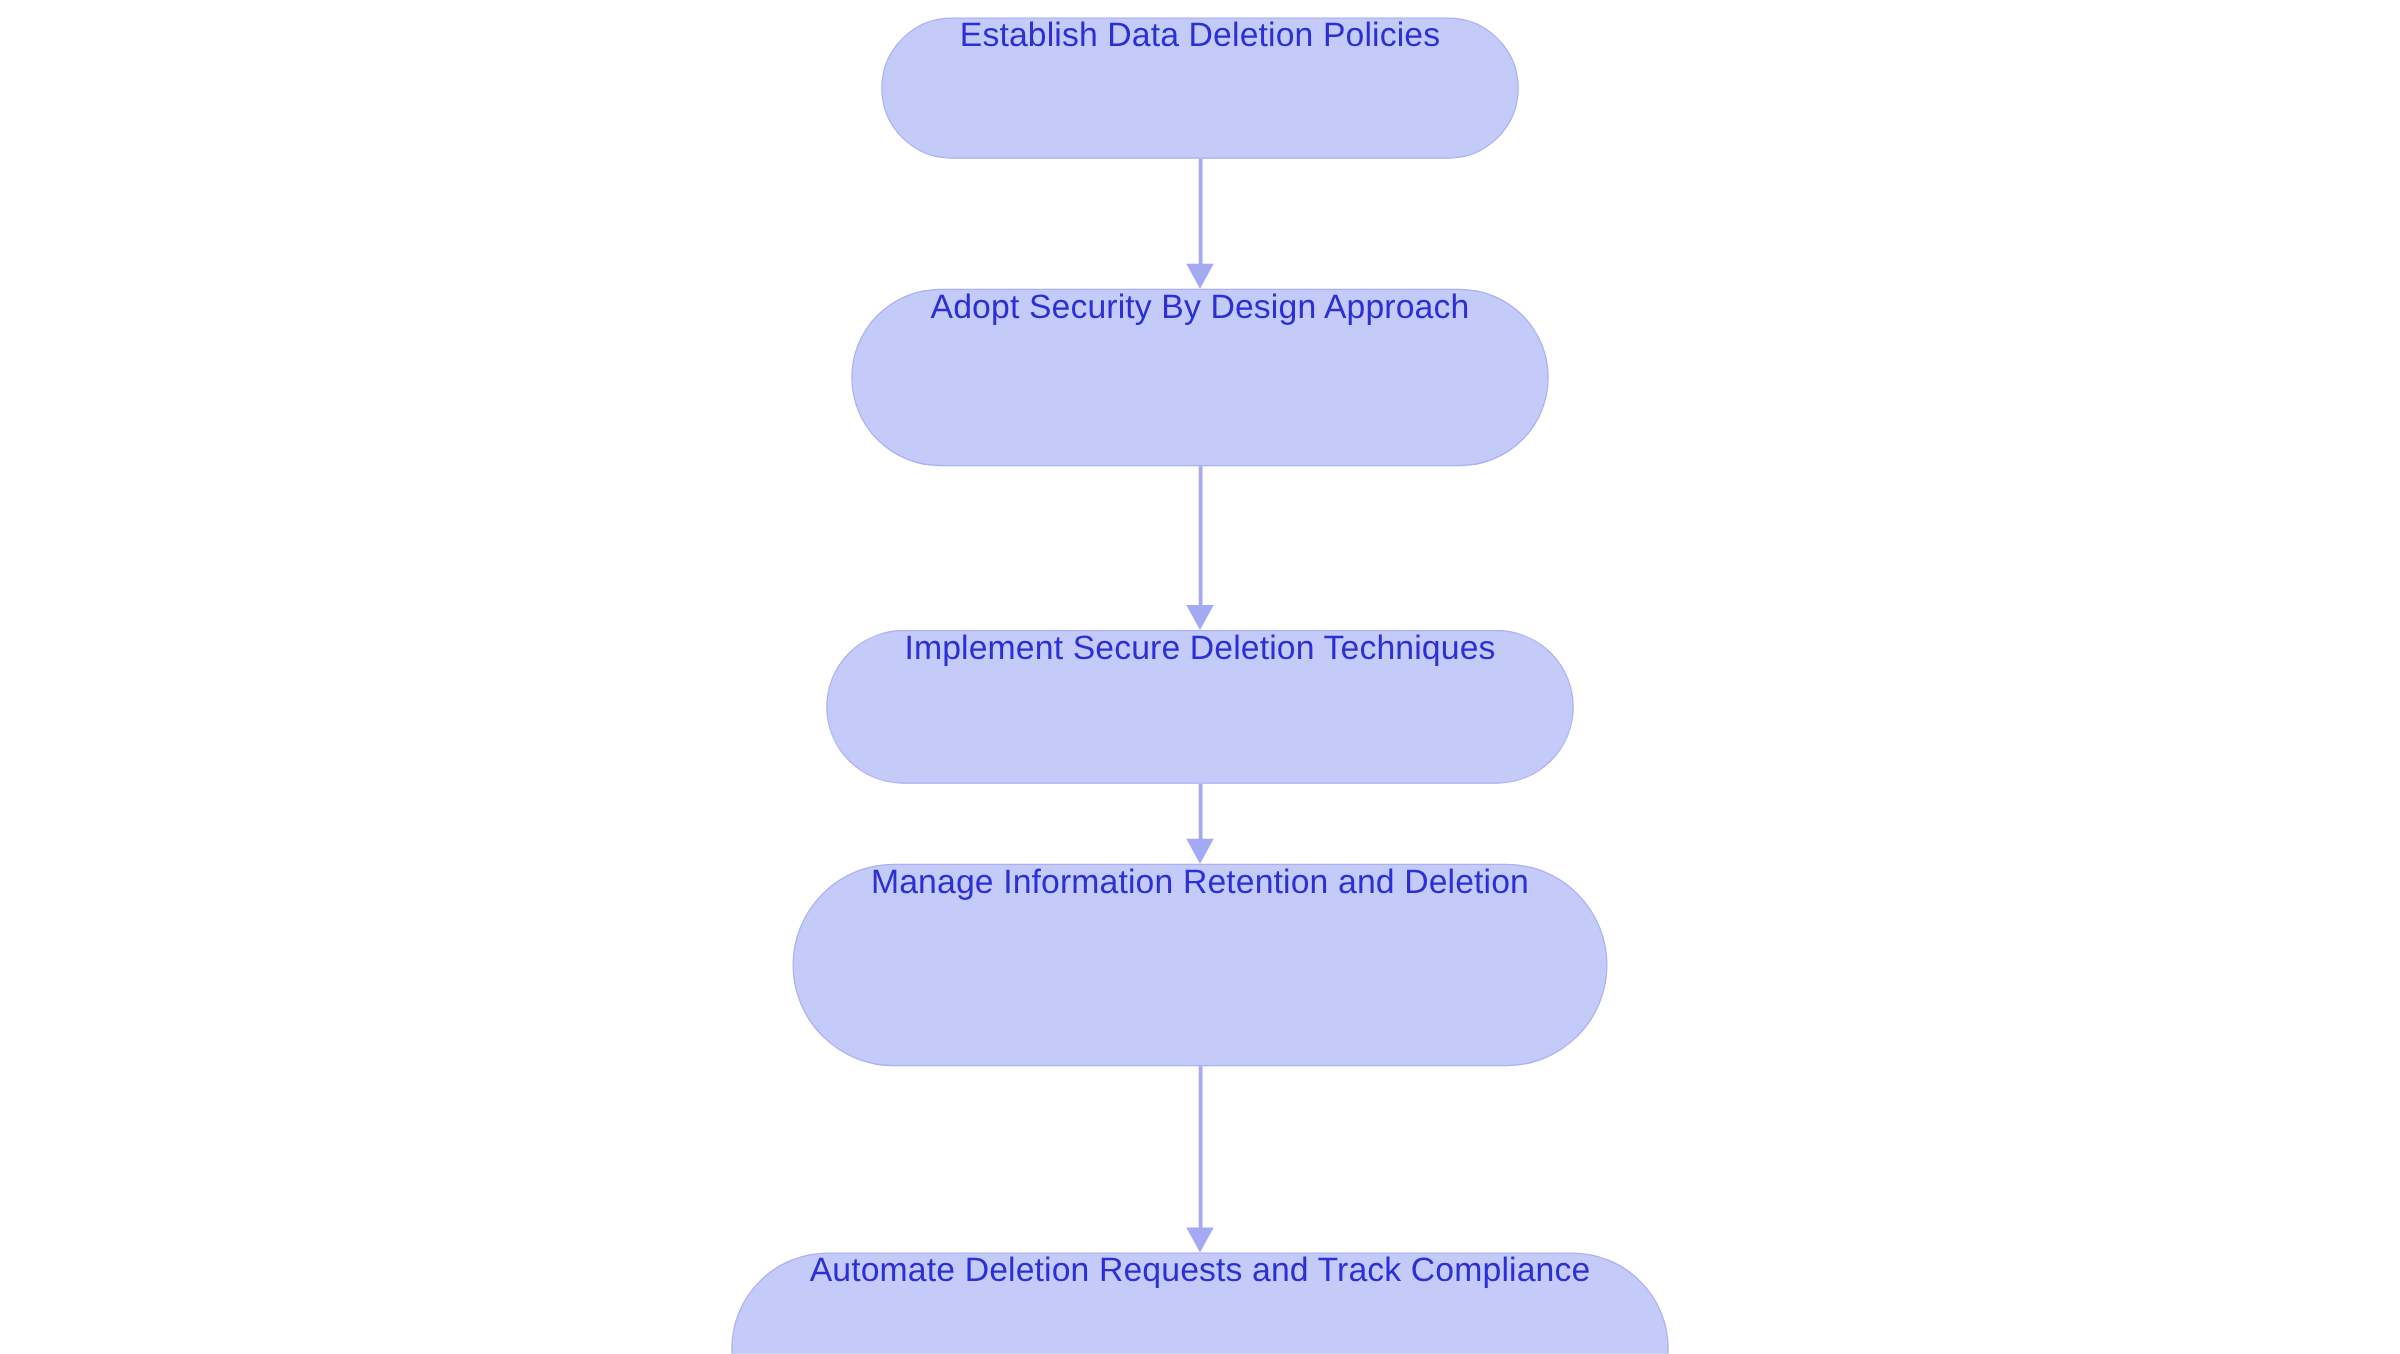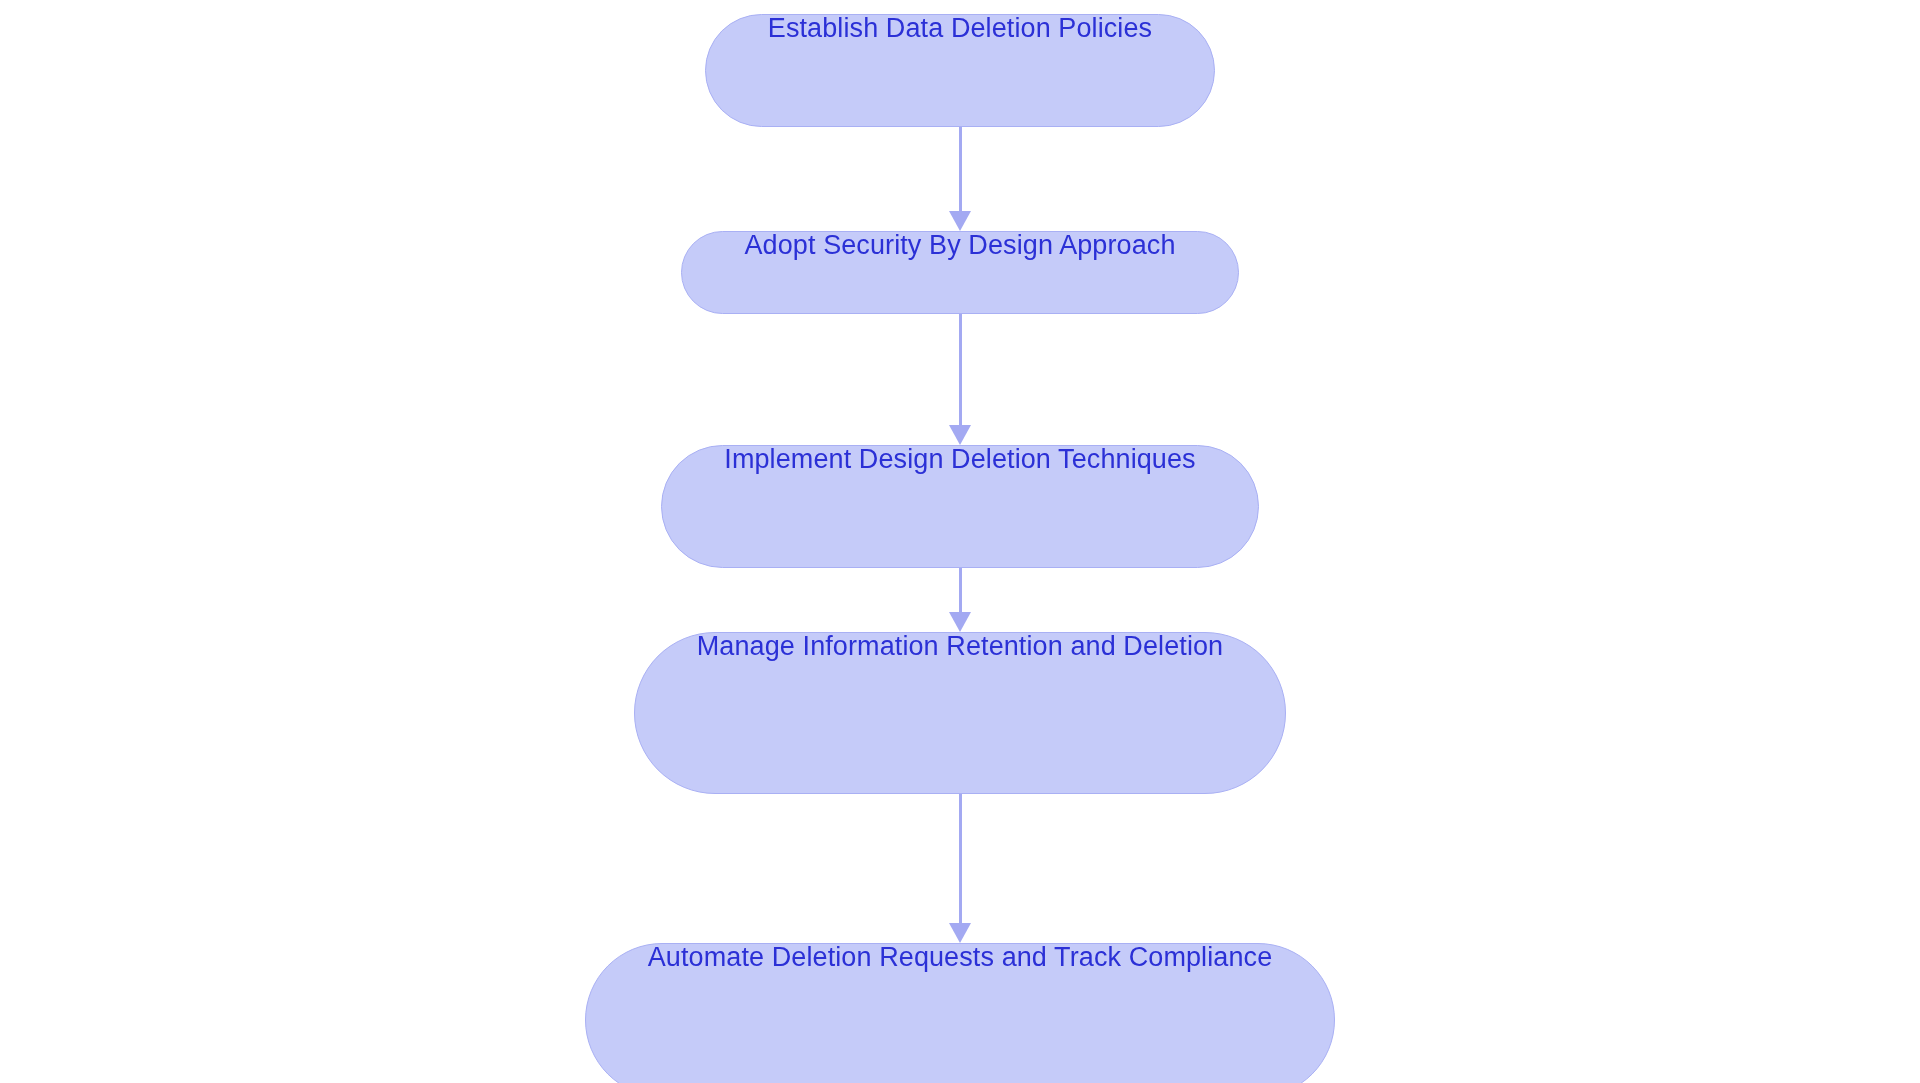--- a/index.html
+++ b/index.html
@@ -48,21 +48,21 @@
     align-items: flex-start;
     justify-content: center;
     white-space: nowrap;
     padding: 0 62px;
     height: 113px;
     min-width: 0;
   }
 
   
   .node.n0 { height: 113px; }
-  .node.n1 { height: 83px; }
+  .node.n1 { height: 142px; }
   .node.n2 { height: 123px; }
   .node.n3 { height: 162px; }
   .node.n4 { height: 154px; }
 
   .node-label {
     display: block;
     pointer-events: none;
   }
 
   
@@ -123,21 +123,21 @@
     </div>
   </div>
 
   <div class="connector c1">
     <span class="shaft"></span>
     <span class="head"></span>
   </div>
 
   <div class="flow-step">
     <div class="node n2">
-      <span class="node-label">Implement Design Deletion Techniques</span>
+      <span class="node-label">Implement Secure Deletion Techniques</span>
     </div>
   </div>
 
   <div class="connector c2">
     <span class="shaft"></span>
     <span class="head"></span>
   </div>
 
   <div class="flow-step">
     <div class="node n3">

